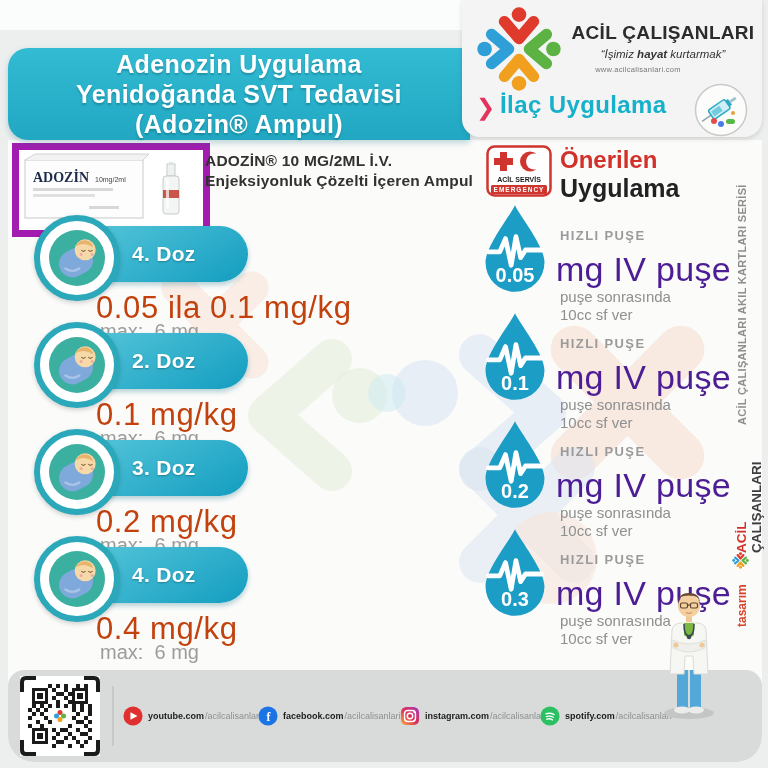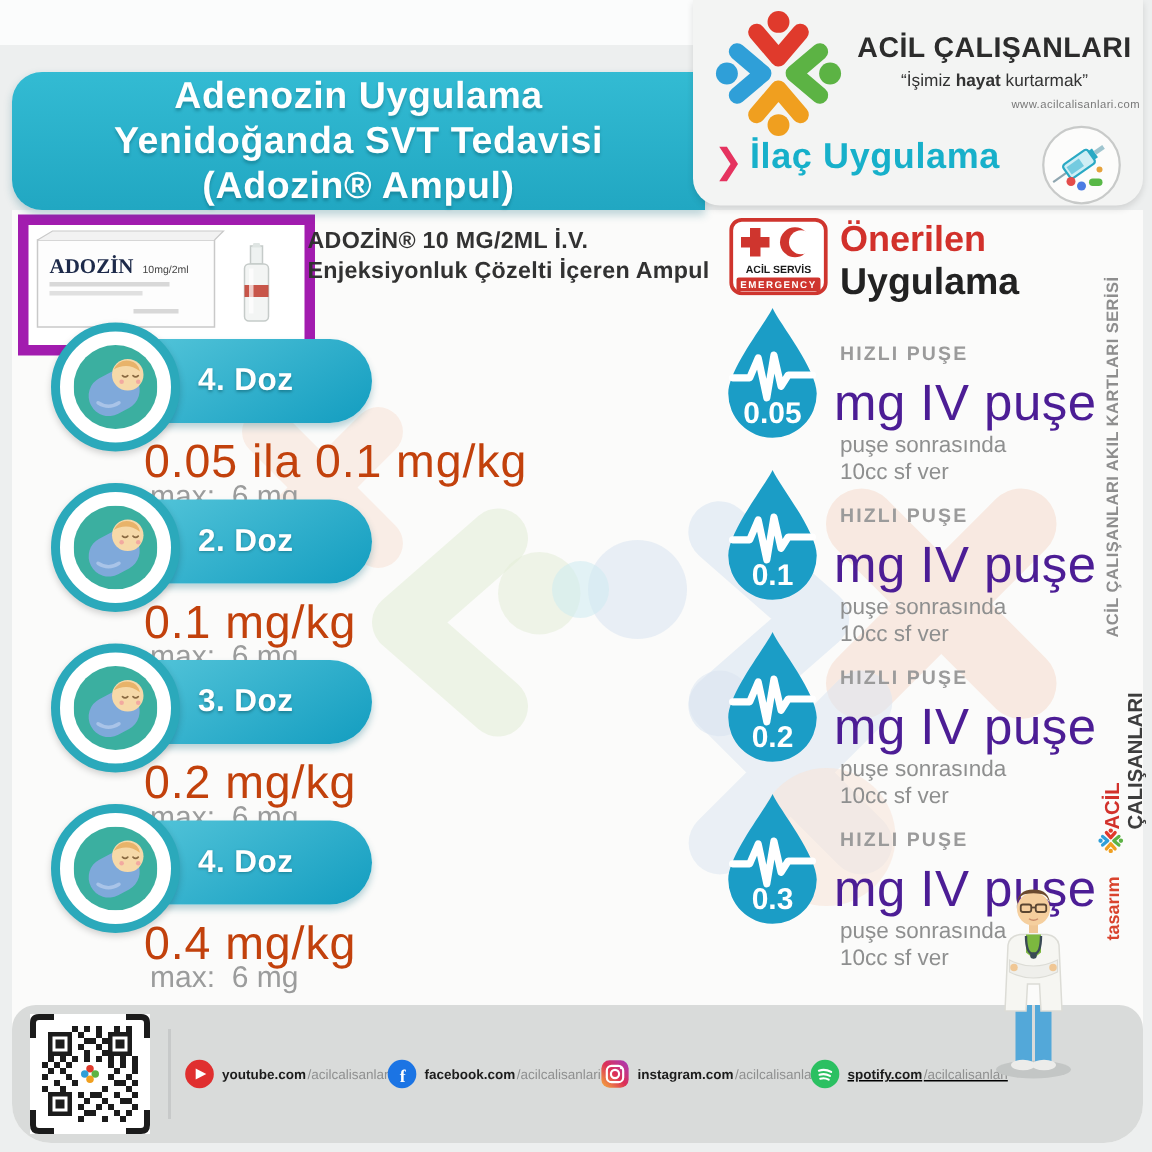--- a/index.html
+++ b/index.html
@@ -12,23 +12,23 @@
           background:linear-gradient(180deg,#33bbd3,#21a7c2);
           border-radius:20px 0 0 20px;box-shadow:0 3px 6px rgba(30,110,130,.28);
           display:flex;flex-direction:column;justify-content:center;text-align:center;}
   .header .tline{color:#fff;font-weight:bold;font-size:25px;line-height:30px;letter-spacing:.4px;
           text-shadow:0 2px 2px rgba(0,70,85,.32);}
   
   .topcard{left:462px;top:0;width:300px;height:137px;background:#f3f4f3;z-index:4;
            border-radius:0 0 18px 18px;box-shadow:0 2px 5px rgba(0,0,0,.12);}
   .brandname{left:566px;top:22px;width:194px;text-align:center;font-size:19px;font-weight:bold;
              color:#2c2c2c;letter-spacing:.3px;z-index:5;}
-  .tagline{left:566px;top:48px;width:194px;text-align:center;font-size:11.5px;color:#333;z-index:5;white-space:pre;}
+  .tagline{left:566px;top:48px;width:194px;text-align:center;font-size:11.5px;color:#333;z-index:5;white-space:pre;font-style:italic;}
   .tagline b{font-weight:bold;}
-  .website{left:566px;top:65px;width:194px;text-align:right;font-size:7.5px;color:#777;letter-spacing:.3px;z-index:5;}
+  .website{left:541px;top:65px;width:194px;text-align:center;font-size:7.5px;color:#777;letter-spacing:.3px;z-index:5;}
   .cat-chevron{left:476px;top:94px;font-size:23px;font-weight:bold;color:#e5335f;z-index:5;}
   .cat-label{left:500px;top:91px;font-size:24px;font-weight:bold;color:#17b0ca;letter-spacing:.4px;z-index:5;}
   
   .main{left:8px;top:140px;width:754px;height:622px;background:#fbfbfa;
         border-radius:0 0 26px 26px;z-index:1;}
   .wm{z-index:1;opacity:.55;}
   
   .photo{left:12px;top:143px;width:184px;height:80px;background:#ffffff;border:7px solid #a21caf;z-index:2;}
   .prodline{left:205px;width:270px;font-size:15.5px;font-weight:bold;color:#323232;z-index:2;letter-spacing:.2px;}
   
@@ -338,21 +338,21 @@
           </linearGradient>
         </defs>
       <rect x="1" y="1" width="20" height="20" rx="6" fill="url(#iggrad)"></rect>
       <rect x="5" y="5" width="12" height="12" rx="3.5" fill="none" stroke="#fff" stroke-width="1.6"></rect>
       <circle cx="11" cy="11" r="3" fill="none" stroke="#fff" stroke-width="1.6"></circle>
       <circle cx="15.6" cy="6.6" r="1" fill="#fff"></circle>
     </svg>
     <span class="sdomain">instagram.com</span>
       <span class="spath" style="margin-left:-4px;">/acilcalisanlari</span>
   </div>
-  <div class="abs sitem" style="left:540px;text-decoration:underline;">
+  <div class="abs sitem" style="left:540px;">
     <svg width="20" height="20" viewBox="0 0 22 22">
       <circle cx="11" cy="11" r="10.5" fill="#2bc061"></circle>
       <path d="M6.5,8.6 q4.5,-1.6 9,0.9 M7,11.6 q3.8,-1.3 7.6,0.8 M7.5,14.5 q3.2,-1.1 6.2,0.7" fill="none" stroke="#fff" stroke-width="1.5" stroke-linecap="round"></path>
     </svg>
     <span class="sdomain">spotify.com</span>
       <span class="spath" style="margin-left:-4px;">/acilcalisanlari</span>
   </div>
 
   <svg class="abs" style="left:654px;top:584px;z-index:5" width="70" height="140" viewBox="0 0 70 140">
     <ellipse cx="35" cy="129" rx="25" ry="6" fill="#c3c6c5"></ellipse>

